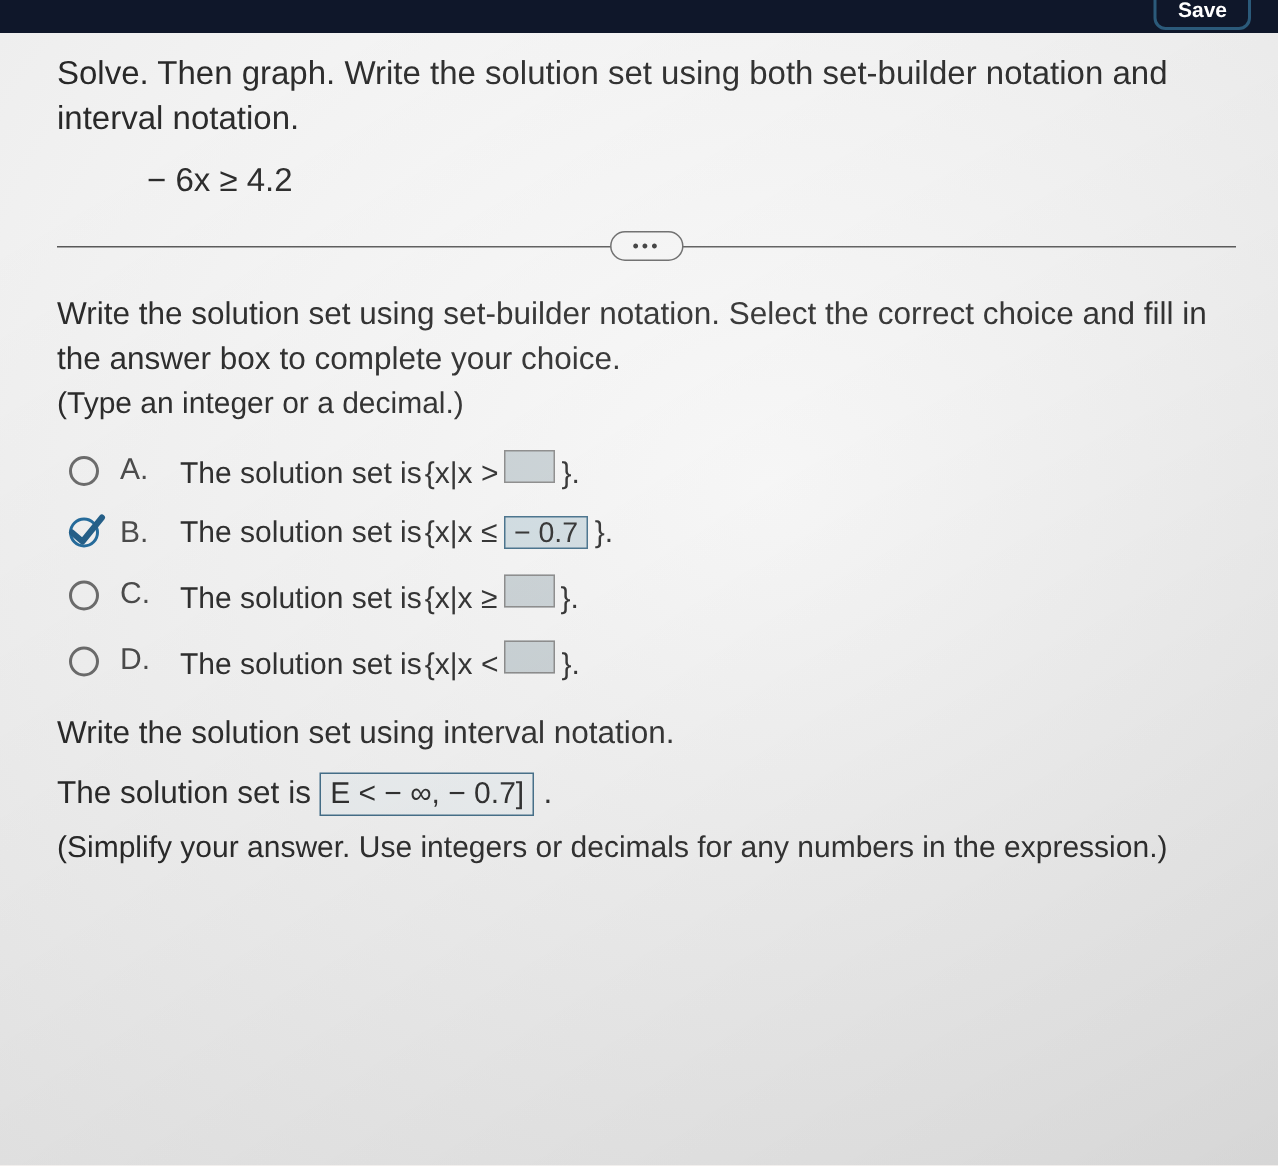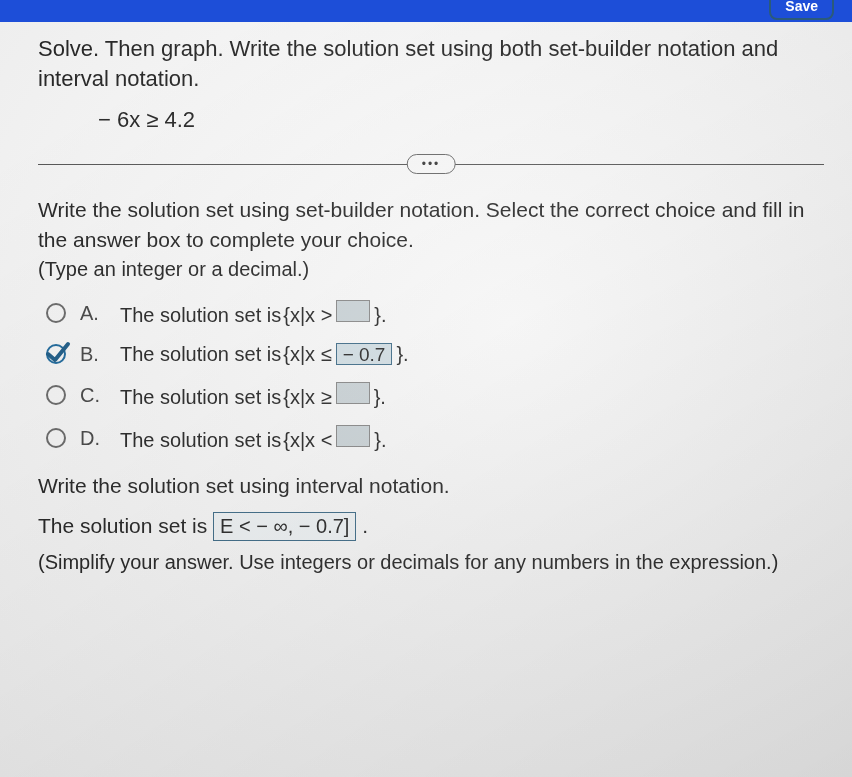--- a/index.html
+++ b/index.html
@@ -1,18 +1,18 @@
 <!DOCTYPE html>
 <html><head>
 <meta charset="utf-8">
 <style>
   * { box-sizing: border-box; margin: 0; padding: 0; }
   html, body { width: 852px; height: 777px; overflow: hidden; font-family: Arial, Helvetica, sans-serif; background: #f5f2ed; }
   .top-bar {
-    background: #1d4ed8;
+    background: #0f172a;
     height: 22px;
     width: 100%;
     position: relative;
     padding-left: 48px;
   }
   .save-btn {
     position: absolute;
     right: 18px;
     top: -8px;
     border: 2px solid #2b5a7a;

